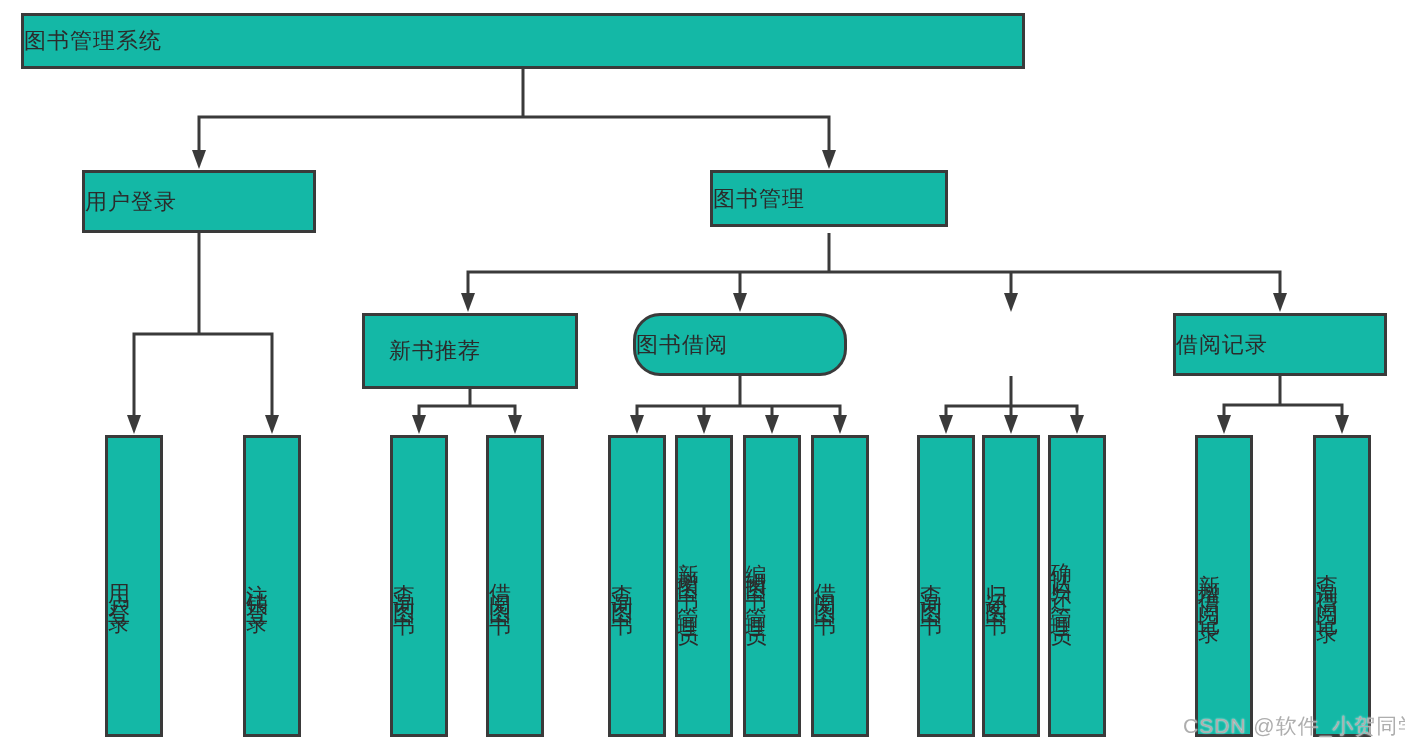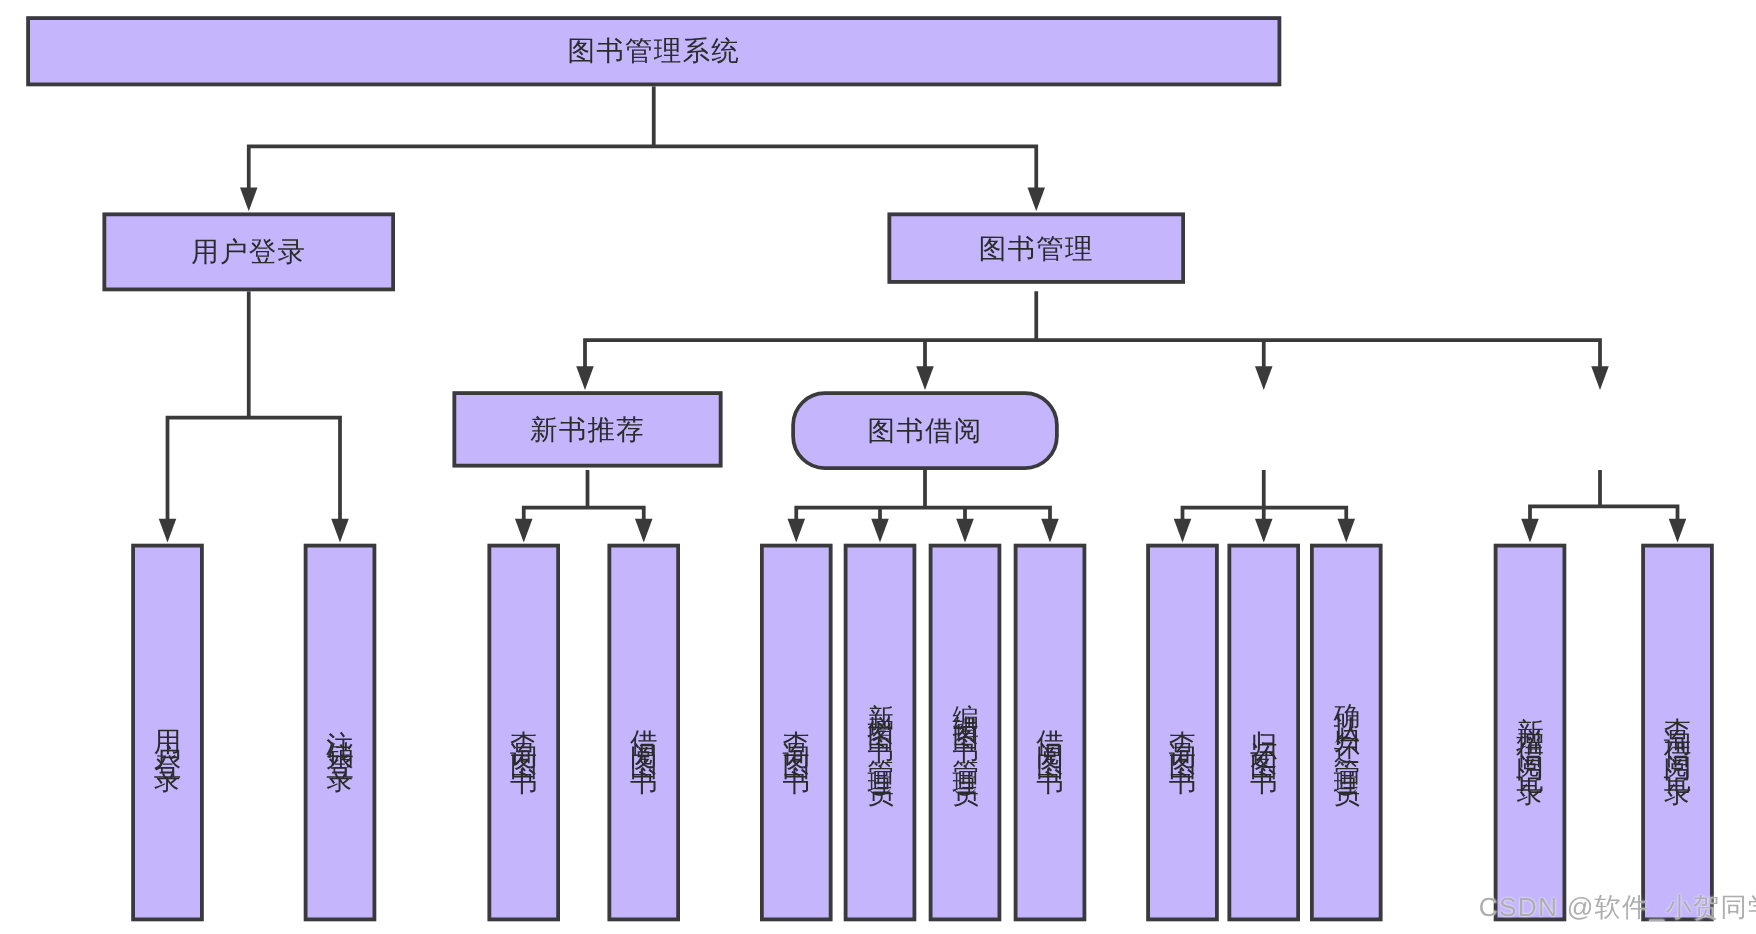--- a/index.html
+++ b/index.html
@@ -15,24 +15,24 @@
   .connectors {
     position: absolute;
     left: 0; top: 0;
     width: 1405px; height: 747px;
     pointer-events: none;
   }
   .box {
     position: absolute;
     box-sizing: border-box;
     border: 3px solid #3a3a3a;
-    background: #c4b5fd;
+    background: #14b8a6;
     display: flex;
     align-items: center;
-    justify-content: center;
+    justify-content: flex-start;
     text-align: center;
   }
   .hlabel {
     font-size: 22px;
     letter-spacing: 1px;
     white-space: nowrap;
   }
   .vlabel {
     writing-mode: vertical-rl;
     text-orientation: mixed;
@@ -112,25 +112,28 @@
     <span class="hlabel">图书管理系统</span>
   </div>
 
   <div class="box" style="left:82px; top:170px; width:234px; height:63px;">
     <span class="hlabel">用户登录</span>
   </div>
   <div class="box" style="left:710px; top:170px; width:238px; height:57px;">
     <span class="hlabel">图书管理</span>
   </div>
 
-  <div class="box" style="left:362px; top:313px; width:216px; height:61px;">
+  <div class="box" style="left:362px; top:313px; width:216px; height:76px;padding-left:24px;">
     <span class="hlabel">新书推荐</span>
   </div>
   <div class="box" style="left:633px; top:313px; width:214px; height:63px;border-radius:27px;">
     <span class="hlabel">图书借阅</span>
+  </div>
+  <div class="box" style="left:1173px; top:313px; width:214px; height:63px;">
+    <span class="hlabel">借阅记录</span>
   </div>
 
   <div class="box" style="left:105px; top:435px; width:58px; height:302px;">
     <span class="vlabel">用户登录</span>
   </div>
   <div class="box" style="left:243px; top:435px; width:58px; height:302px;">
     <span class="vlabel">注销登录</span>
   </div>
 
   <div class="box" style="left:390px; top:435px; width:58px; height:302px;">

